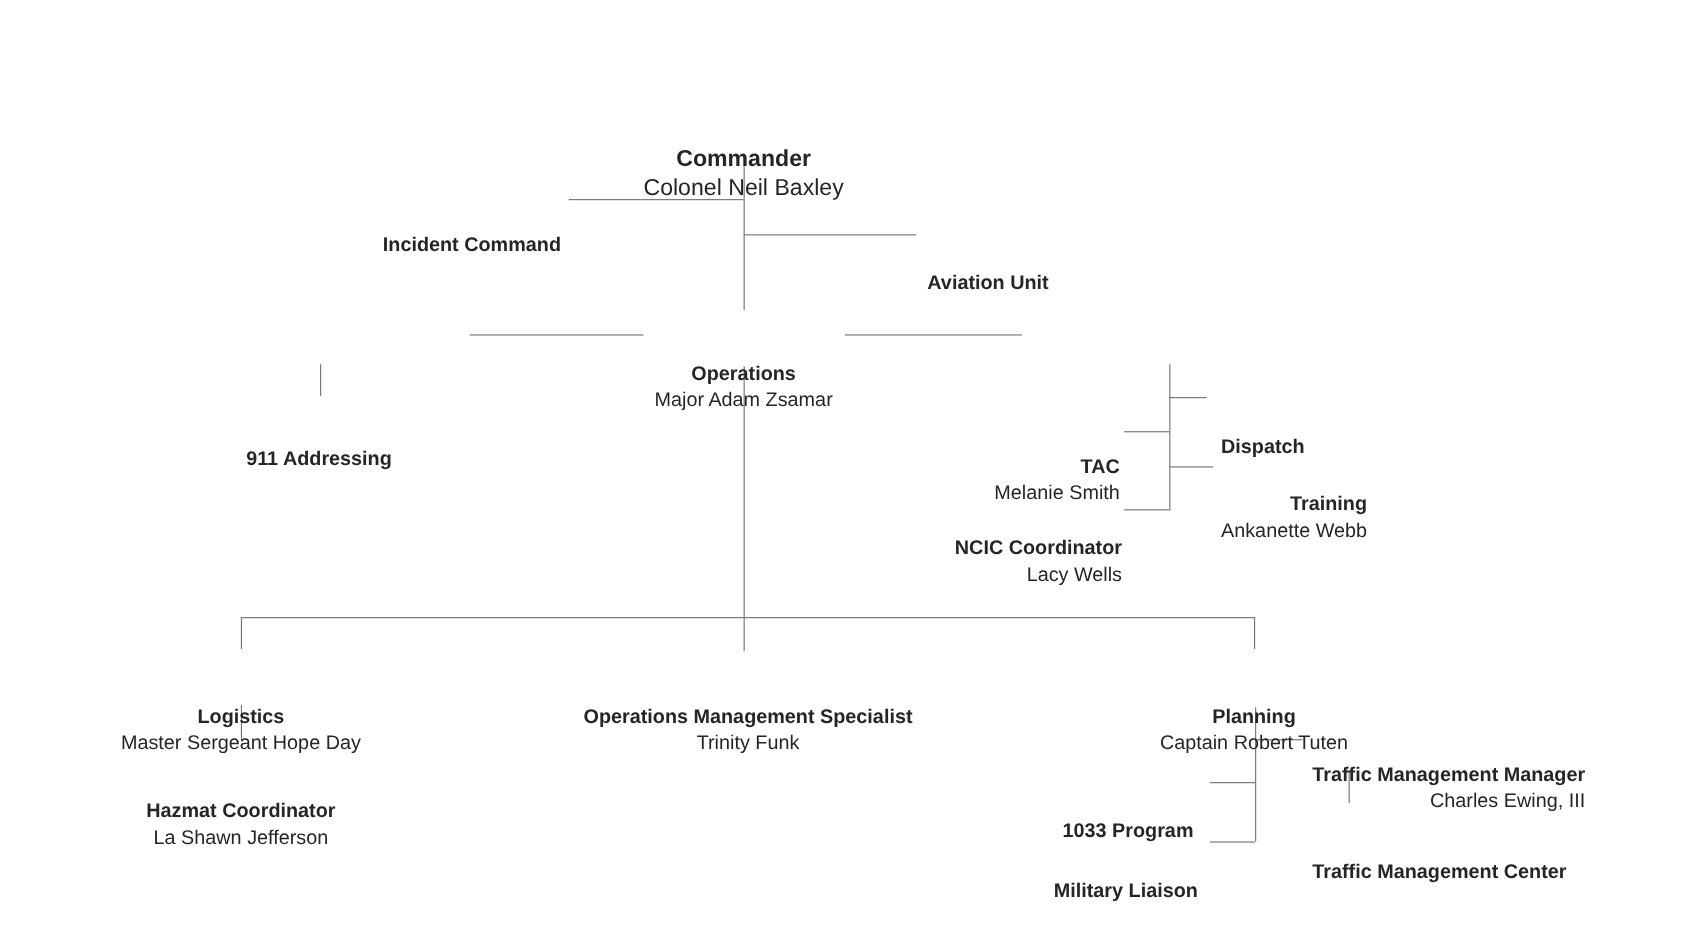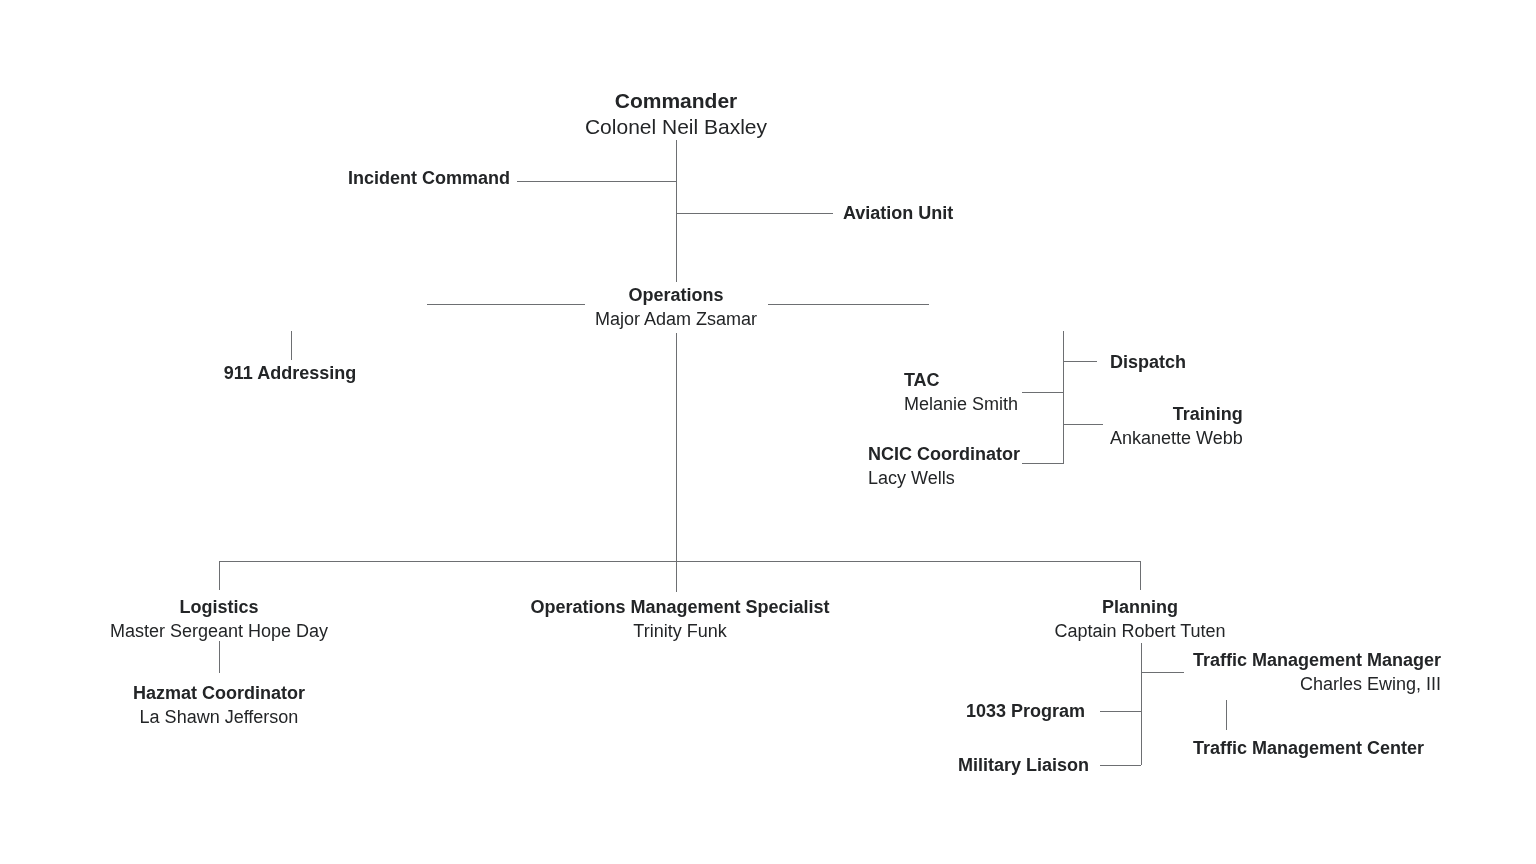--- a/index.html
+++ b/index.html
@@ -15,25 +15,25 @@
     overflow: hidden;
     background: var(--bg, #ffffff);
   }
   .node {
     position: absolute;
     font-size: 18px;
     line-height: 24px;
     color: var(--text, #232527);
     white-space: nowrap;
   }
-  .node .title { font-weight: 700; }
+  .node .title { font-weight: 700; margin-top: 44px; }
   .node .person { font-weight: 400; }
   .node.lg { font-size: 21px; line-height: 26px; }
   .node.center { transform: translateX(-50%); text-align: center; }
-  .node.right  { }
+  .node.right  { text-align: right; }
   .node.left   { text-align: right; }
   .hline, .vline {
     position: absolute;
     background: var(--line, #6d6f72);
   }
   .hline { height: 1px; }
   .vline { width: 1px; }
 </style>
 </head>
 <body>

